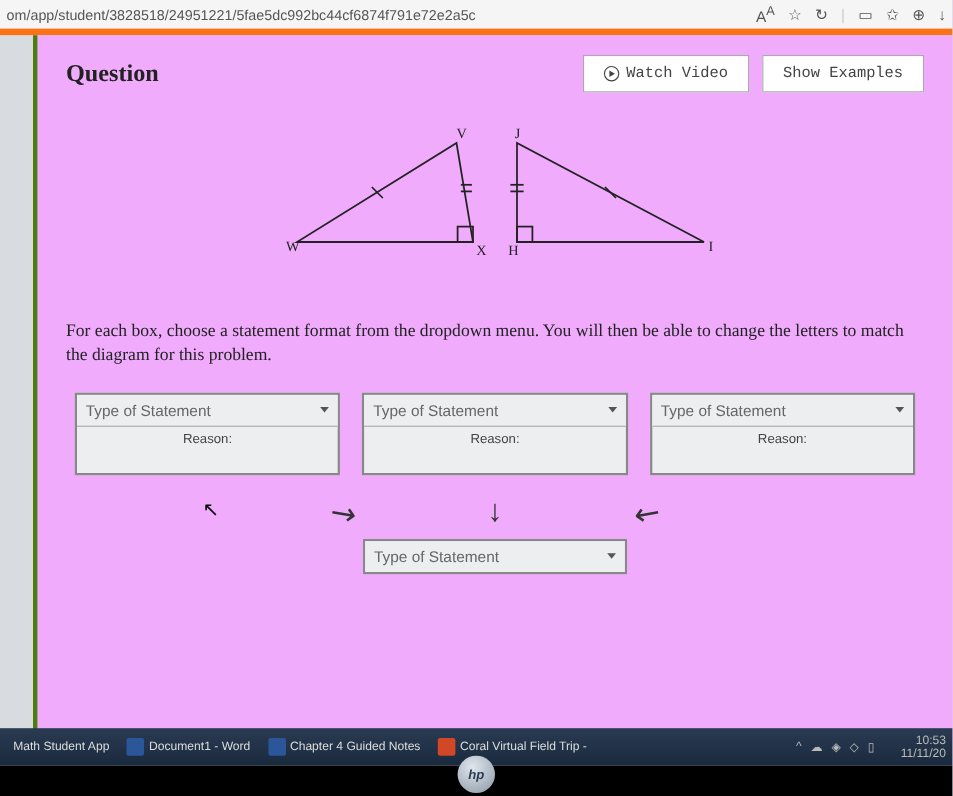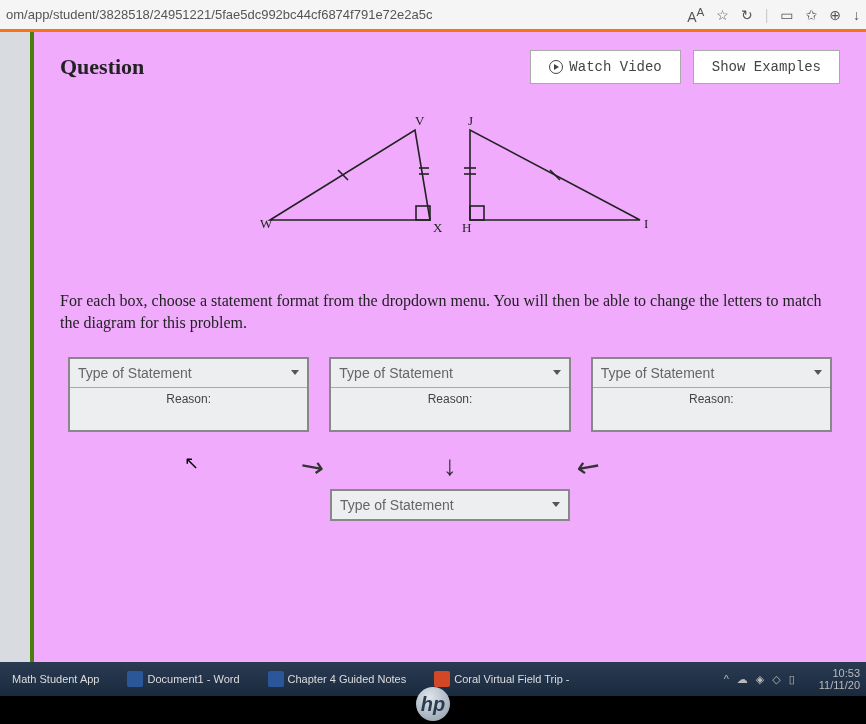--- a/index.html
+++ b/index.html
@@ -13,21 +13,21 @@
   }
   .address-bar {
     height: 32px;
     background: #f5f5f5;
     display: flex;
     align-items: center;
     padding: 0 6px;
     font-family: Arial, sans-serif;
     font-size: 13px;
     color: #555;
-    border-bottom: 3px solid #f97316;
+    border-bottom: 6px solid #f97316;
     gap: 8px;
   }
   .url-text { flex: 1; white-space: nowrap; overflow: hidden; }
   .addr-icons { display: flex; gap: 12px; align-items: center; color: #555; font-size: 14px; }
   .addr-icons span { cursor: pointer; }
   .addr-sep { color: #ccc; }
 
   .content-page {
     background: #f0abfc;
     margin: 0 0 0 30px;
@@ -107,21 +107,21 @@
   .flow-row-2 .flow-box { flex: 0 0 240px; padding-bottom: 0; }
 
   .taskbar {
     position: absolute;
     left: 0; right: 0; bottom: 28px;
     height: 34px;
     background: linear-gradient(#2a3b52, #1a2a3e);
     display: flex;
     align-items: center;
     padding: 0 6px;
-    gap: 16px;
+    gap: 4px;
     font-family: Arial, sans-serif;
     font-size: 11px;
     color: #ddd;
   }
   .task-item {
     display: flex; align-items: center; gap: 4px;
     padding: 3px 6px;
     cursor: pointer;
   }
   .task-icon {
@@ -134,21 +134,21 @@
 
   .bottom-strip {
     position: absolute; left: 0; right: 0; bottom: 0; height: 28px;
     background: #000;
     display: flex; justify-content: center; align-items: center;
   }
   .hp-logo {
     width: 34px; height: 34px; border-radius: 50%;
     background: radial-gradient(circle at 40% 30%, #dfe6ec, #8a98a6);
     color: #2a3b52; font-style: italic; font-weight: bold;
-    font-family: Arial, sans-serif; font-size: 20px;
+    font-family: Arial, sans-serif; font-size: 12px;
     display: flex; align-items: center; justify-content: center;
     transform: translateY(-6px);
   }
   .cursor-img { position: absolute; font-size: 18px; color: #000; pointer-events: none; }
 </style>
 </head>
 <body>
 
 <div class="address-bar">
   <span class="url-text">om/app/student/3828518/24951221/5fae5dc992bc44cf6874f791e72e2a5c</span>

